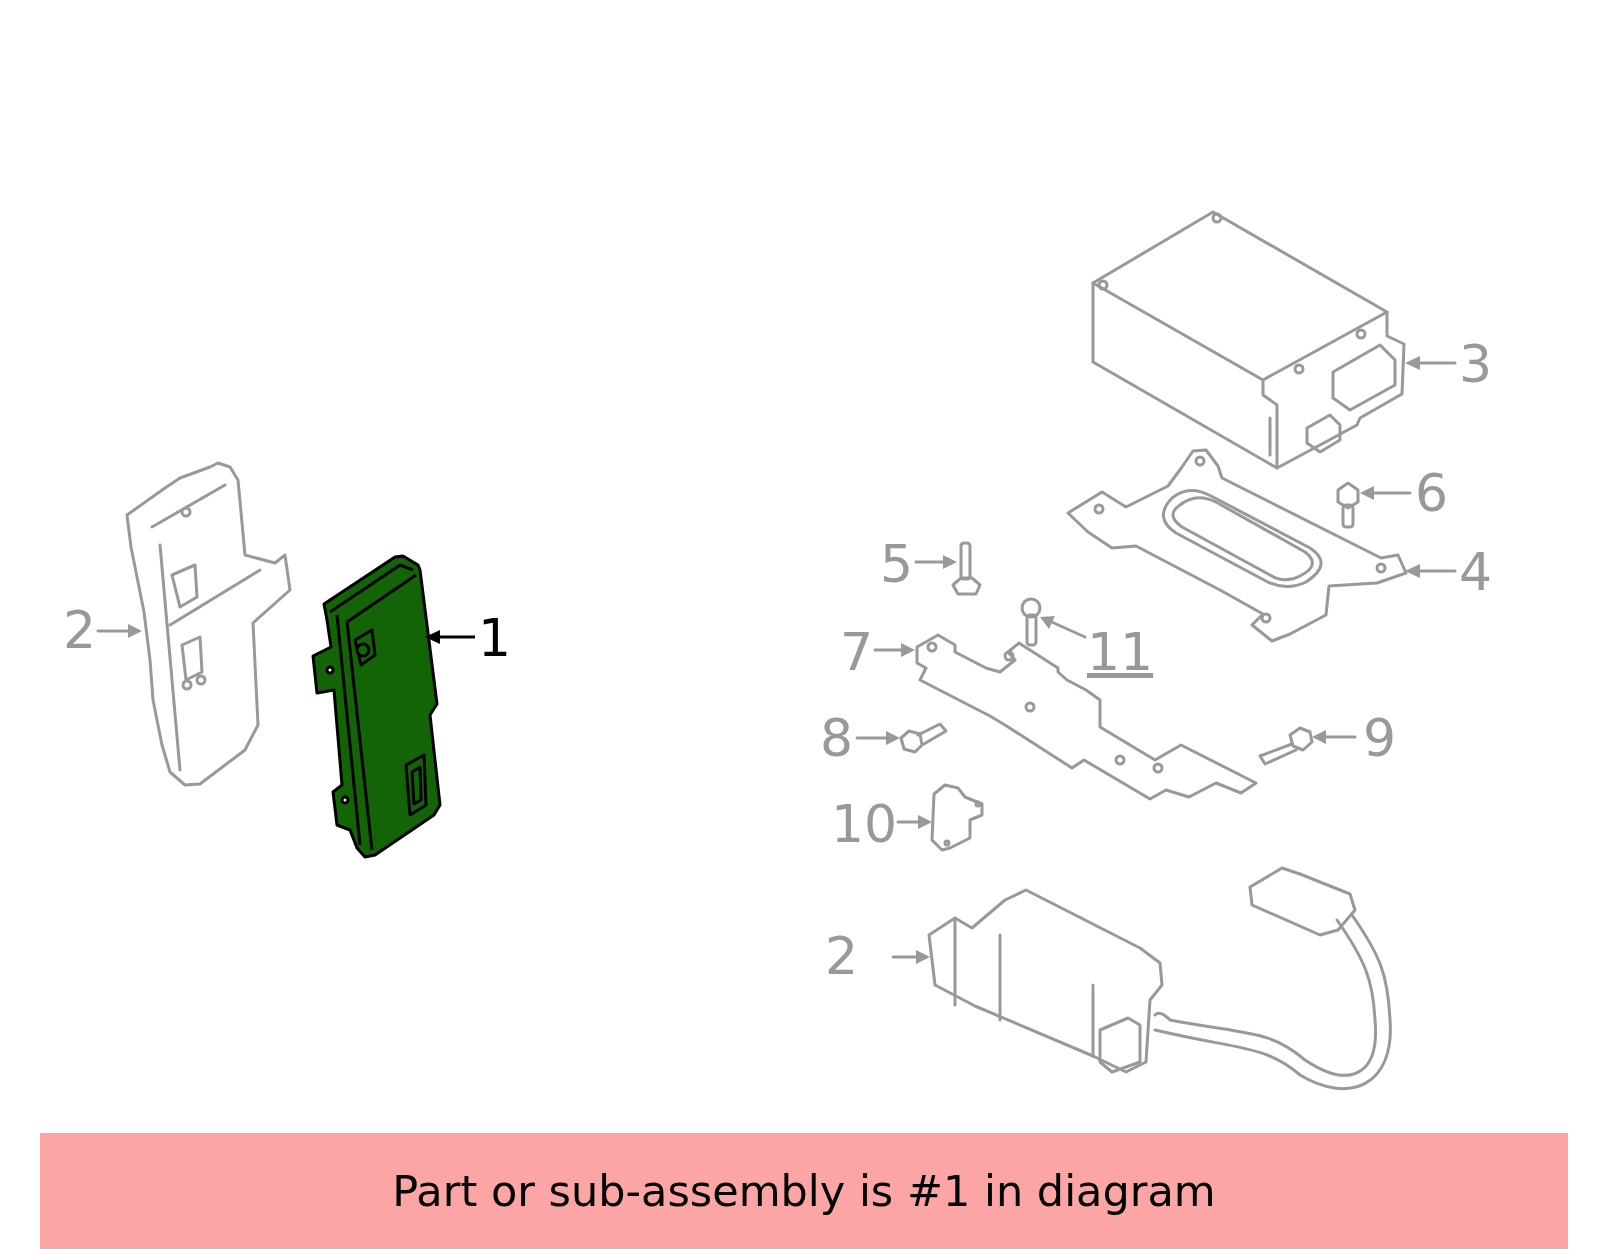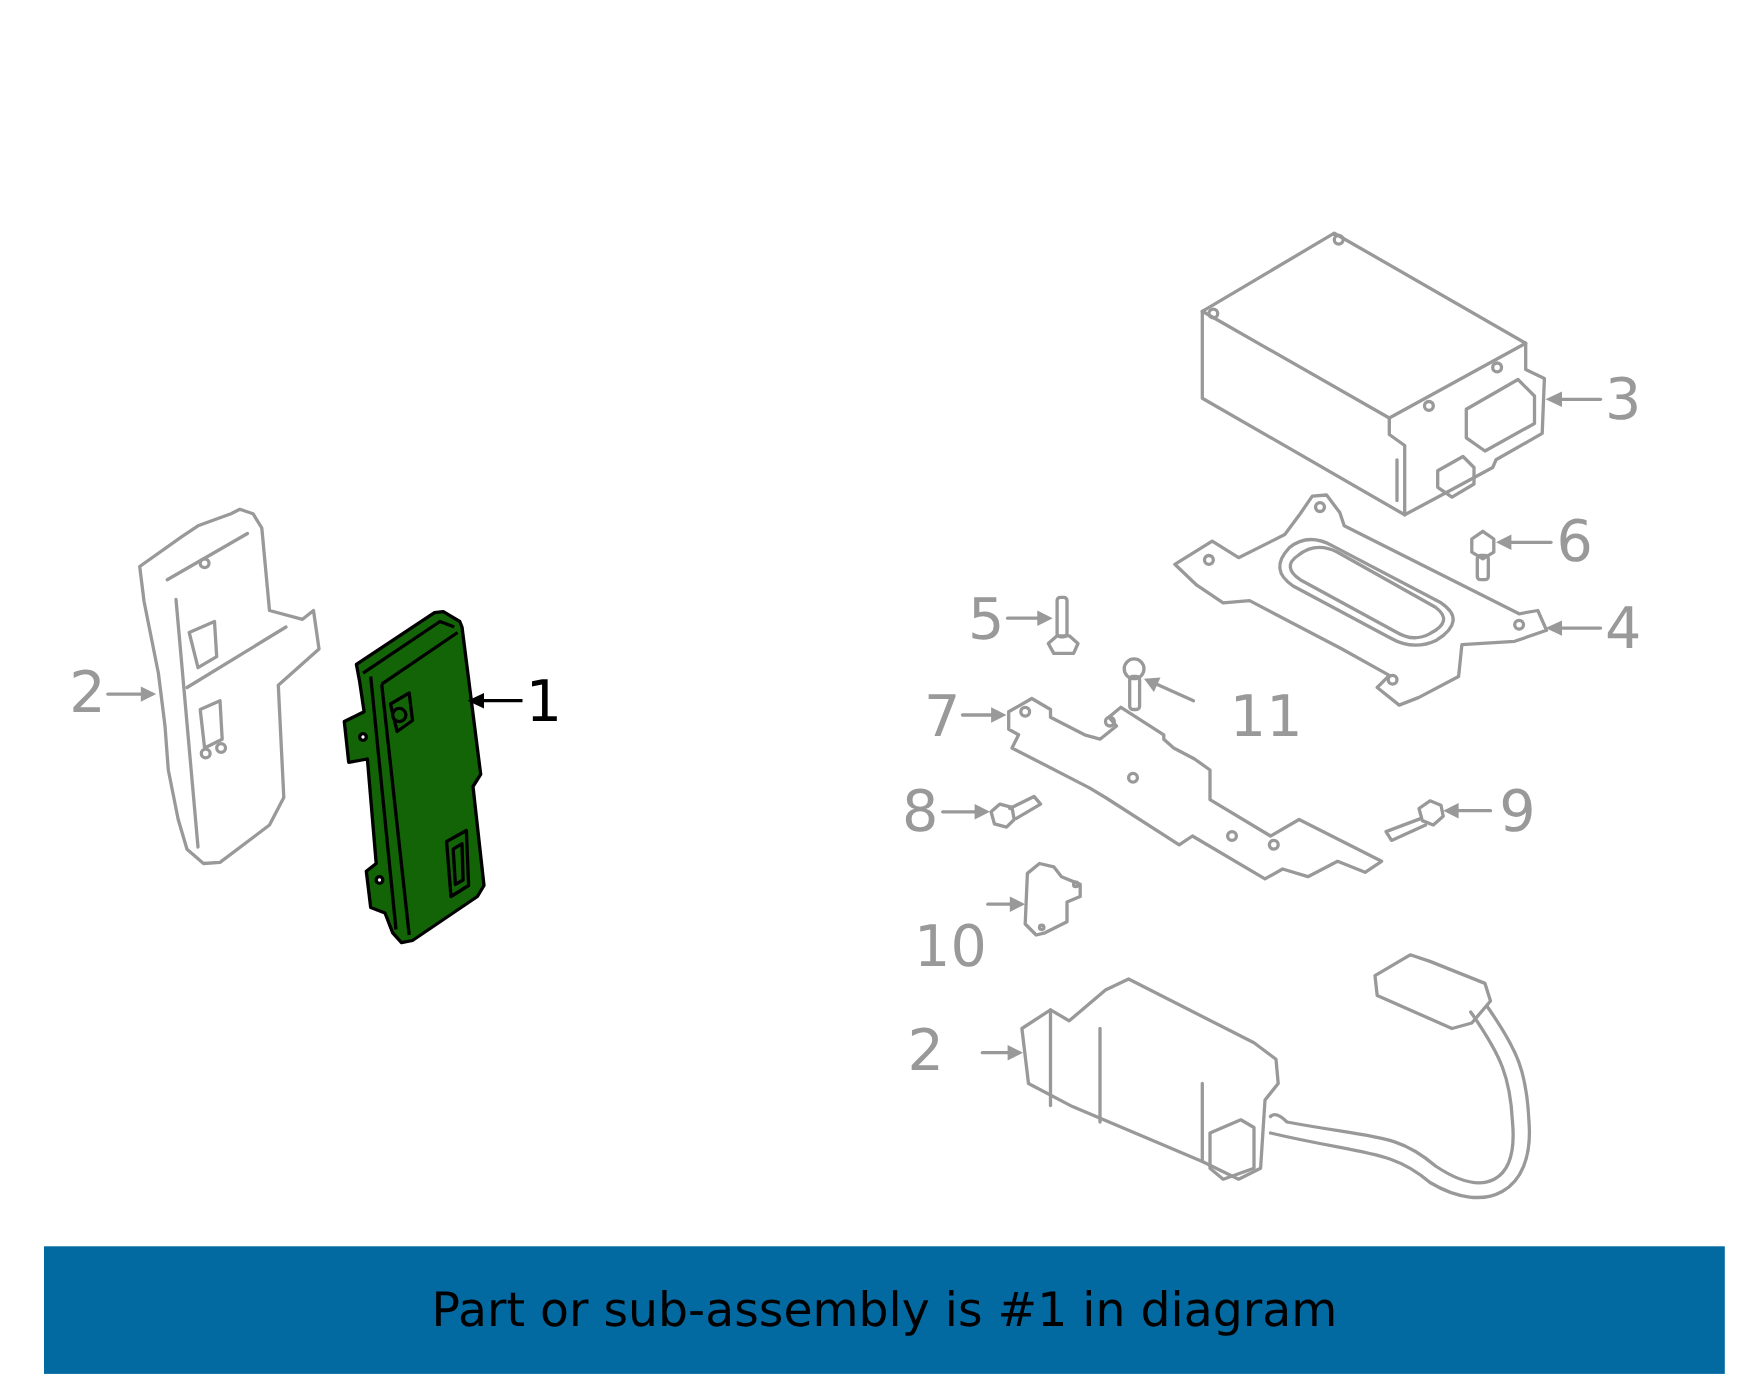--- a/index.html
+++ b/index.html
@@ -1,20 +1,20 @@
 <!DOCTYPE html>
 <html><head>
 <meta charset="utf-8">
 <style>
   html, body { margin:0; padding:0; background:#ffffff; }
   body { width:1600px; height:1249px; position:relative; overflow:hidden; font-family:"DejaVu Sans", sans-serif; }
   #diagram { position:absolute; left:0; top:0; width:1600px; height:1249px; }
   .callout { position:absolute; font-family:"DejaVu Sans", sans-serif; font-size:52px; line-height:1; color:#999999; }
   .callout.hl { color:#000000; }
-  .banner { position:absolute; left:40px; top:1133px; width:1528px; height:116px; background:#0369a1; display:flex; flex-direction:column; align-items:center; justify-content:center; }
+  .banner { position:absolute; left:40px; top:1133px; width:1528px; height:116px; background:#fca5a5; display:flex; flex-direction:column; align-items:center; justify-content:center; }
   .banner div { font-family:"DejaVu Sans", sans-serif; font-size:43px; line-height:50px; color:#000; text-align:center; }
 </style>
 </head>
 <body>
 
 <svg id="diagram" viewBox="0 0 1600 1249" xmlns="http://www.w3.org/2000/svg">
   <g fill="none" stroke="#999999" stroke-width="3" stroke-linejoin="round" stroke-linecap="round">
 
     <g>
       <path d="M1093,283 L1213,212 L1387,312 L1387,336 L1404,344 L1402,394 L1360,418 L1357,425 L1320,445 L1277,468 L1093,362 Z"></path>
@@ -151,19 +151,19 @@
 
 <div class="callout hl" style="left:478px;top:612px;">1</div>
 <div class="callout" style="left:63px;top:604px;">2</div>
 <div class="callout" style="left:1459px;top:338px;">3</div>
 <div class="callout" style="left:1459px;top:546px;">4</div>
 <div class="callout" style="left:880px;top:538px;">5</div>
 <div class="callout" style="left:1415px;top:467px;">6</div>
 <div class="callout" style="left:840px;top:626px;">7</div>
 <div class="callout" style="left:820px;top:712px;">8</div>
 <div class="callout" style="left:1363px;top:712px;">9</div>
-<div class="callout" style="left:831px;top:835px;">10</div>
-<div class="callout" style="left:1118px;top:626px;">11</div>
+<div class="callout" style="left:831px;top:798px;">10</div>
+<div class="callout" style="left:1087px;top:626px;text-decoration:underline;">11</div>
 <div class="callout" style="left:825px;top:930px;">2</div>
 
 <div class="banner">
   <div>Part or sub-assembly is #1 in diagram</div>
 </div>
 
 </body></html>

